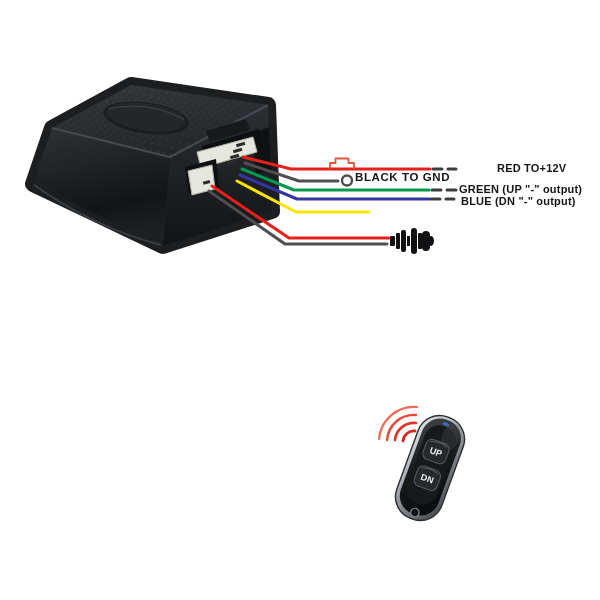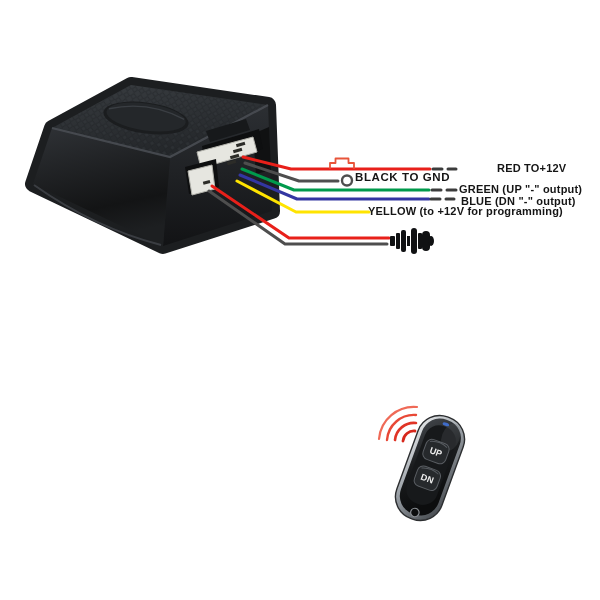--- a/index.html
+++ b/index.html
@@ -146,15 +146,14 @@
       </g>
 
       <circle cx="1" cy="47" r="4.2" fill="#0c0d0e" stroke="#8a8e93" stroke-width="1.2"></circle>
     </g>
   </svg>
 
   <div class="wire-label" style="left:457px;top:163px;padding-left:40px;">RED TO+12V</div>
   <div class="wire-label black-gnd" style="left:355px;top:172px;">BLACK TO GND</div>
   <div class="wire-label" style="left:459px;top:184px;">GREEN (UP "-" output)</div>
   <div class="wire-label" style="left:461px;top:196px;">BLUE (DN "-" output)</div>
-  <div class="wire-label" style="left:368px;top:206px;">YELLOW (to +12V for programming)</div>
 
 </div>
 
 </body></html>

